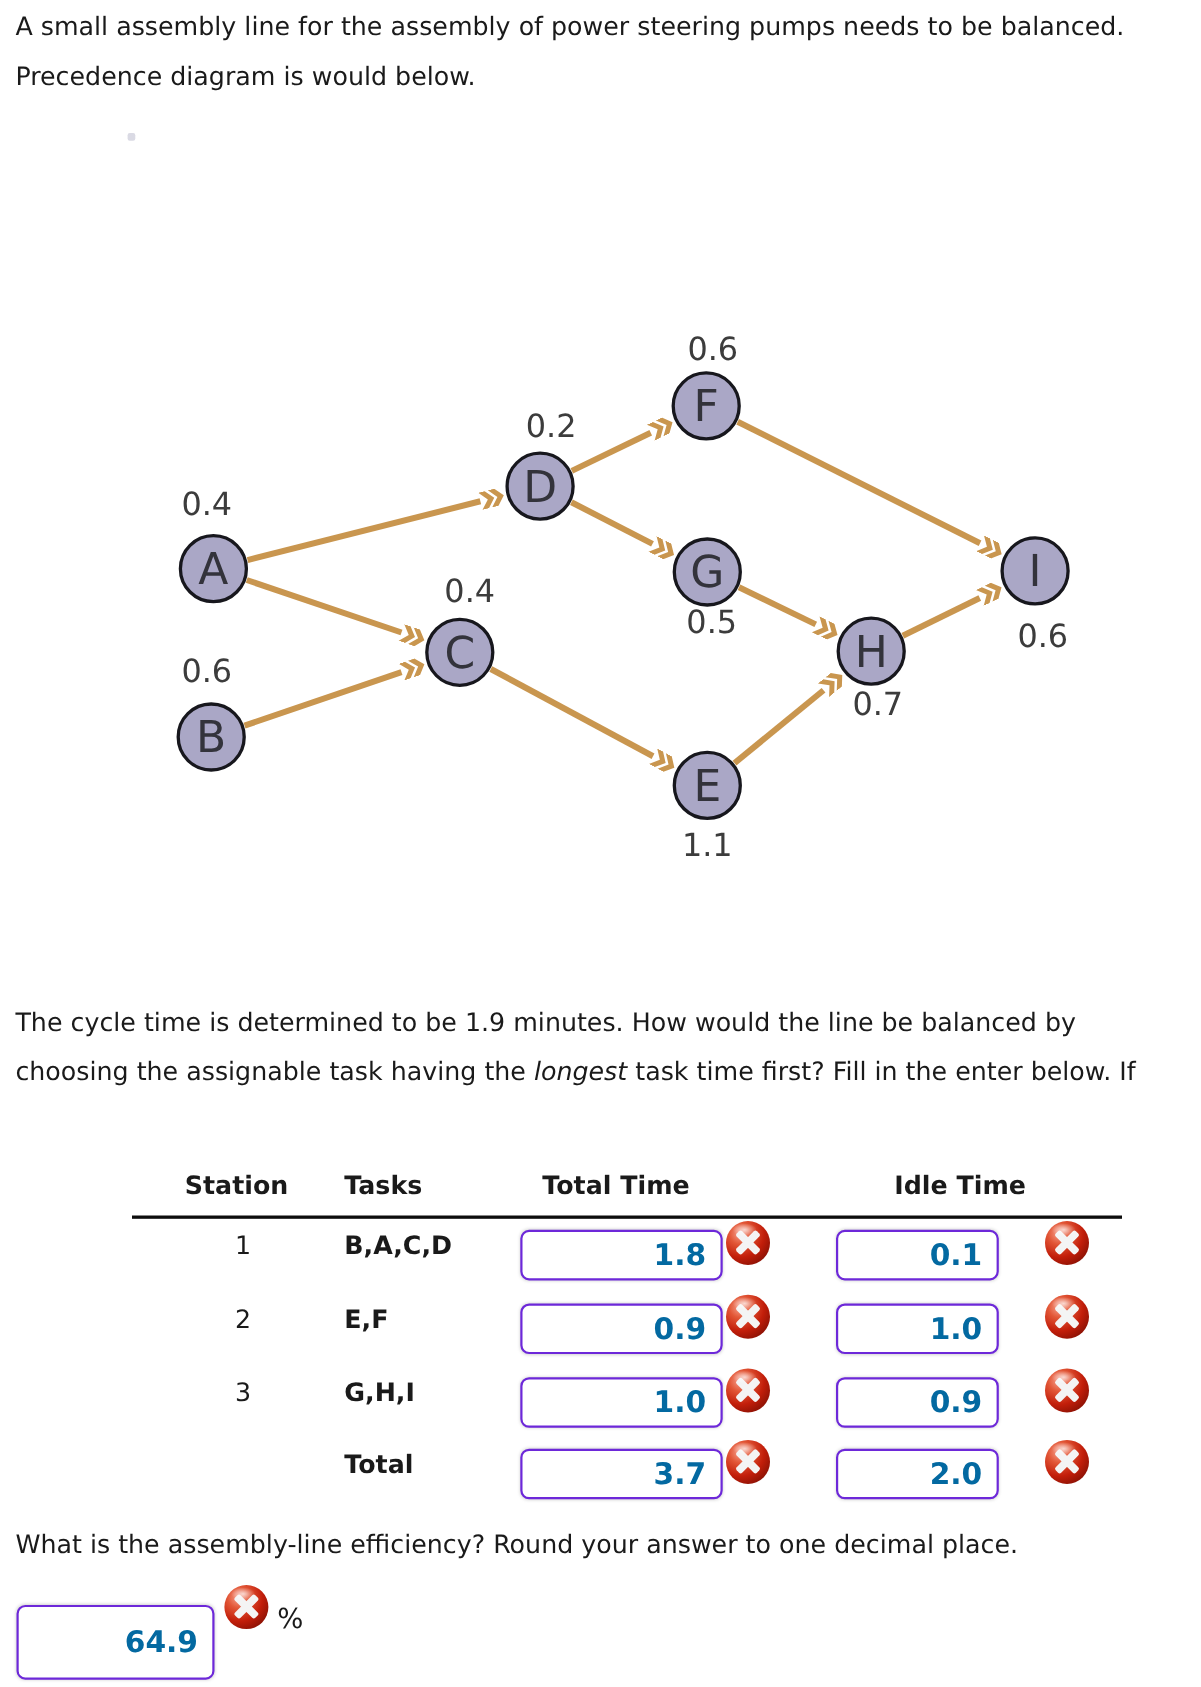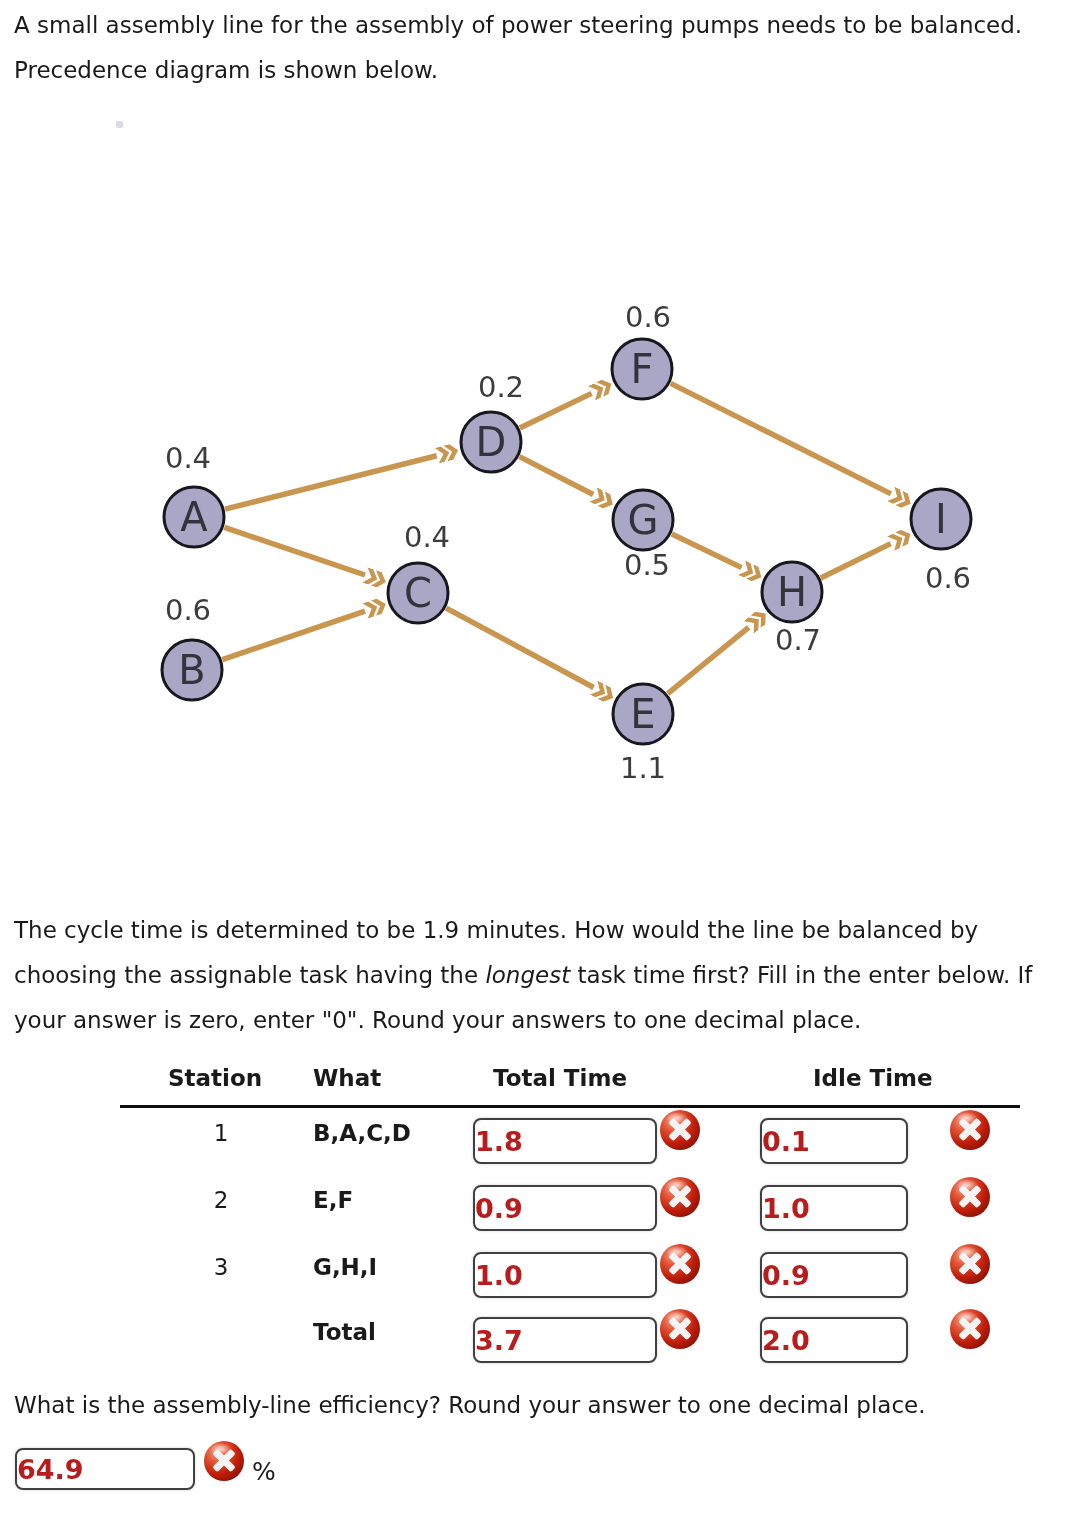--- a/index.html
+++ b/index.html
@@ -30,54 +30,54 @@
   #h-station { left: 48px; }
   #h-tasks { left: 193px; }
   #h-total { left: 373px; }
   #h-idle { left: 693px; }
   .hline { position: absolute; top: 42px; left: 0; width: 900px; height: 3px; background: #0d0d0d; }
   .trow { position: absolute; left: 0; width: 900px; height: 48px; }
   .cell-station { position: absolute; left: 36px; top: 2px; width: 130px; text-align: center; font-size: 23px; }
   .cell-tasks { position: absolute; left: 193px; top: 2px; font-size: 23px; font-weight: bold; }
   .val-input {
     position: absolute; top: 0; height: 46px;
-    border: 2px solid #404040; border-radius: 8px; background: #fff;
+    border: 2px solid #6d28d9; border-radius: 8px; background: #fff;
     box-shadow: 0 0 3px rgba(0,0,0,0.18);
-    font-family: inherit; font-size: 27px; font-weight: bold; color: #b91c1c;
-    text-align: left; padding: 0 13px 0 0; outline: none;
+    font-family: inherit; font-size: 27px; font-weight: bold; color: #0369a1;
+    text-align: right; padding: 0 13px 0 0; outline: none;
   }
   .in-total { left: 353px; width: 184px; }
   .in-idle  { left: 640px; width: 148px; }
 
   
   .badge { position: absolute; width: 40px; height: 40px; border-radius: 50%;
     background: radial-gradient(circle at 32% 28%, #f7a08d 0%, #e25636 25%, #c21e0a 55%, #7c0e03 88%, #5f0a02 100%);
   }
   .badge::after { content: ''; position: absolute; left: 6px; top: 2px; width: 22px; height: 12px;
     background: radial-gradient(ellipse at center, rgba(255,255,255,0.7), rgba(255,255,255,0) 70%);
     border-radius: 50%; }
   .xbar { position: absolute; left: 7px; top: 16px; width: 26px; height: 7px;
     background: #f4f4f4; border-radius: 2px; }
   .b1 { transform: rotate(45deg); }
   .b2 { transform: rotate(-45deg); }
   .bdg-total { left: 540px; top: -8px; }
   .bdg-idle  { left: 830px; top: -8px; }
 
   
   #answer-row { position: absolute; left: 15px; top: 1441px; width: 420px; height: 64px; }
-  #answer-input { left: 0; top: 7px; width: 180px; height: 42px; }
+  #answer-input { left: 0; top: 18px; width: 180px; height: 68px; }
   #answer-badge { left: 189px; top: 0; }
   #answer-unit { position: absolute; left: 237px; top: 16px; font-size: 25px; }
 </style>
 </head>
 <body>
 
 <div class="para" id="intro">
   <div>A small assembly line for the assembly of power steering pumps needs to be balanced.</div>
-  <div>Precedence diagram is shown below.</div>
+  <div>Precedence diagram is would below.</div>
 </div>
 
 <div class="dot"></div>
 
 <svg id="diagram-svg" width="1092" height="560" viewBox="0 0 1092 560">
   <defs>
     <marker id="ah" viewBox="0 0 26 16" markerWidth="26" markerHeight="16" refX="3" refY="8" orient="auto" markerUnits="userSpaceOnUse">
       <polygon id="ah1" points="3,0 9,0 16,8 9,16 3,16 10,8" fill="#c9964f"></polygon>
       <polygon id="ah2" points="12,0 18,0 25,8 18,16 12,16 19,8" fill="#c9964f"></polygon>
     </marker>
@@ -121,27 +121,26 @@
       <text x="798" y="410" class="node-time" fill="#3c3c3c">0.7</text>
       <circle cx="941" cy="279" r="30" fill="#aaa7c6" stroke="#17171d" stroke-width="3"></circle>
       <text x="941" y="293" class="node-letter" fill="#33333b">I</text>
       <text x="948" y="348" class="node-time" fill="#3c3c3c">0.6</text>
     </g>
 </svg>
 
 <div class="para" id="q1">
   <div>The cycle time is determined to be 1.9 minutes. How would the line be balanced by</div>
   <div><span>choosing the assignable task having the </span><span class="it">longest</span><span> task time first? Fill in the enter below. If</span></div>
-  <div>your answer is zero, enter "0". Round your answers to one decimal place.</div>
 </div>
 
 <div id="qtable">
   <div class="thead">
     <span id="h-station">Station</span>
-    <span id="h-tasks">What</span>
+    <span id="h-tasks">Tasks</span>
     <span id="h-total">Total Time</span>
     <span id="h-idle">Idle Time</span>
   </div>
   <div class="hline"></div>
   <div id="table-rows">
       <div class="trow" style="top: 55px;">
         <div class="cell-station">1</div>
         <div class="cell-tasks">B,A,C,D</div>
         <input class="val-input in-total" value="1.8" style="">
         <span class="badge bdg-total">

